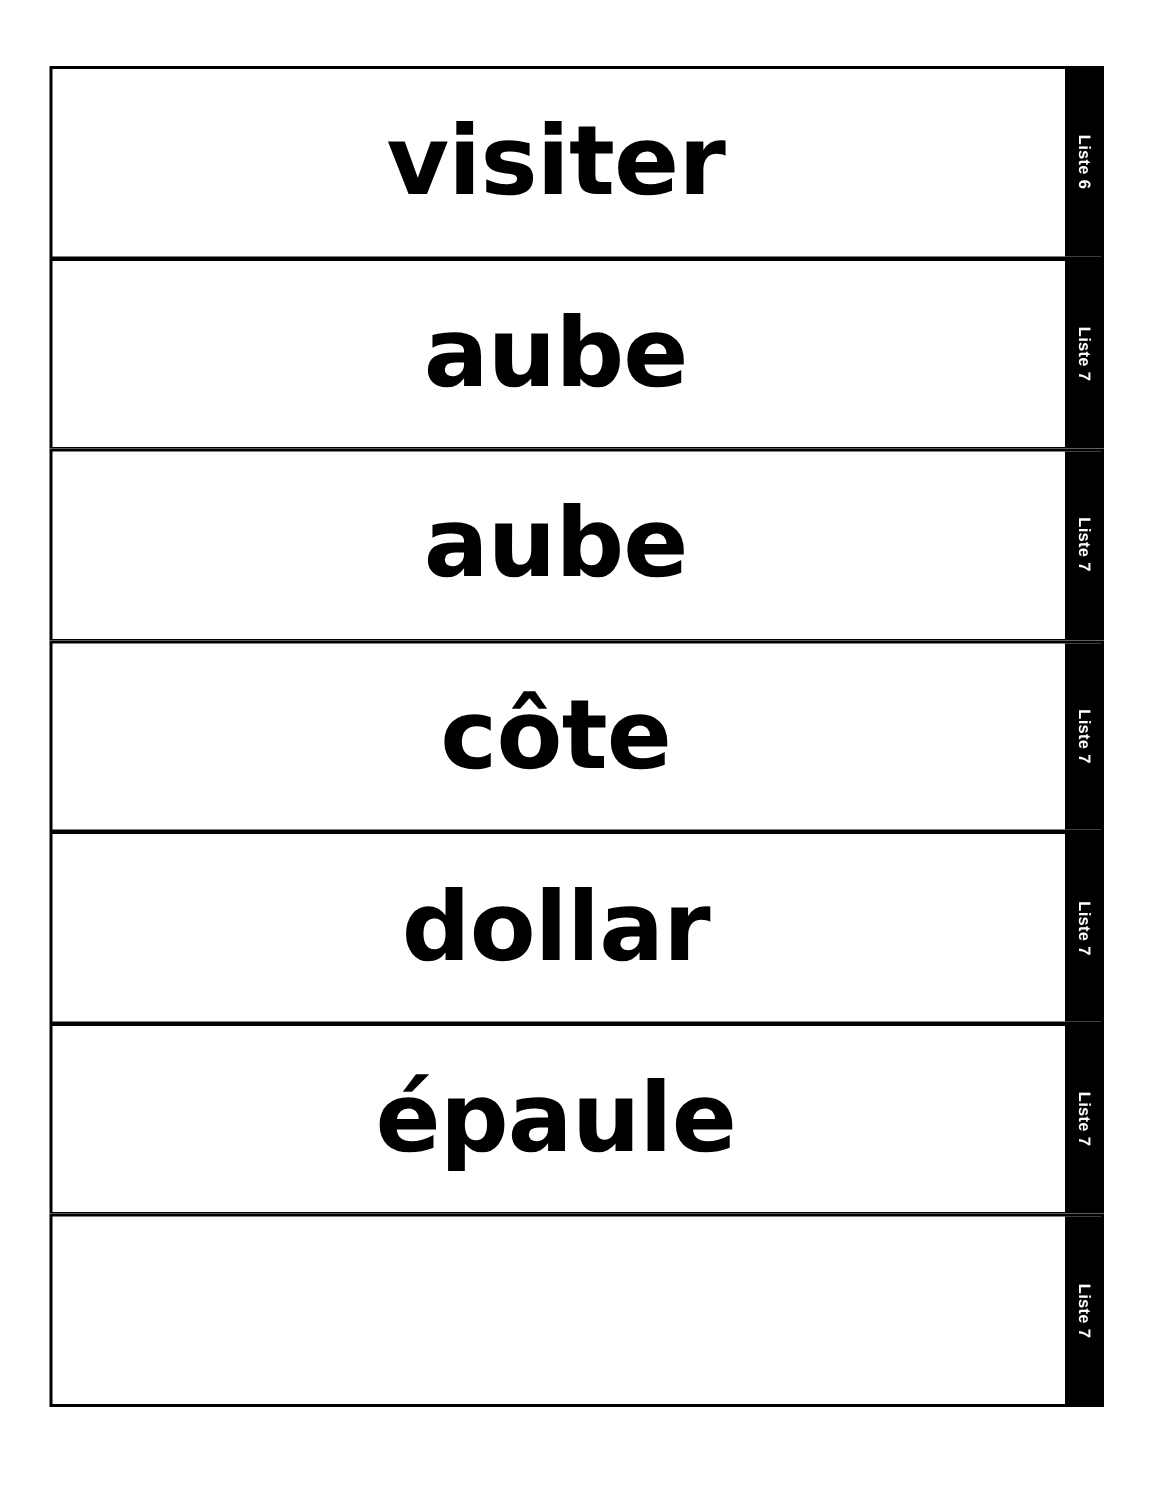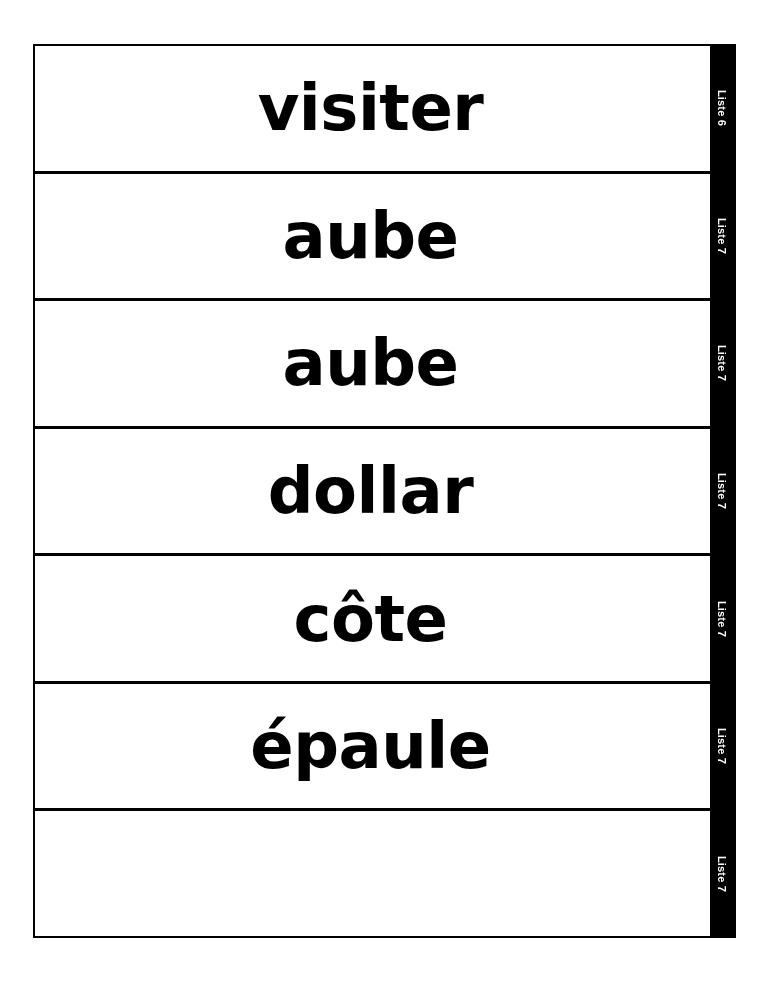--- a/index.html
+++ b/index.html
@@ -108,28 +108,28 @@
 
 
     <div class="word-row">
       <span class="word-text">aube</span>
       <div class="tab">
         <span class="tab-label">Liste 7</span>
       </div>
     </div>
 
     <div class="word-row">
-      <span class="word-text">dollar</span>
+      <span class="word-text">côte</span>
       <div class="tab">
         <span class="tab-label">Liste 7</span>
       </div>
     </div>
 
     <div class="word-row">
-      <span class="word-text">côte</span>
+      <span class="word-text">dollar</span>
       <div class="tab">
         <span class="tab-label">Liste 7</span>
       </div>
     </div>
 
     <div class="word-row">
       <span class="word-text">épaule</span>
       <div class="tab">
         <span class="tab-label">Liste 7</span>
       </div>

